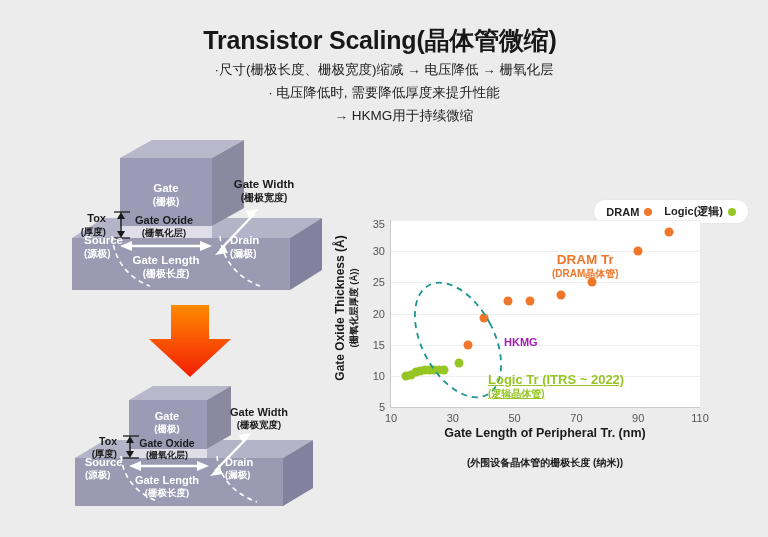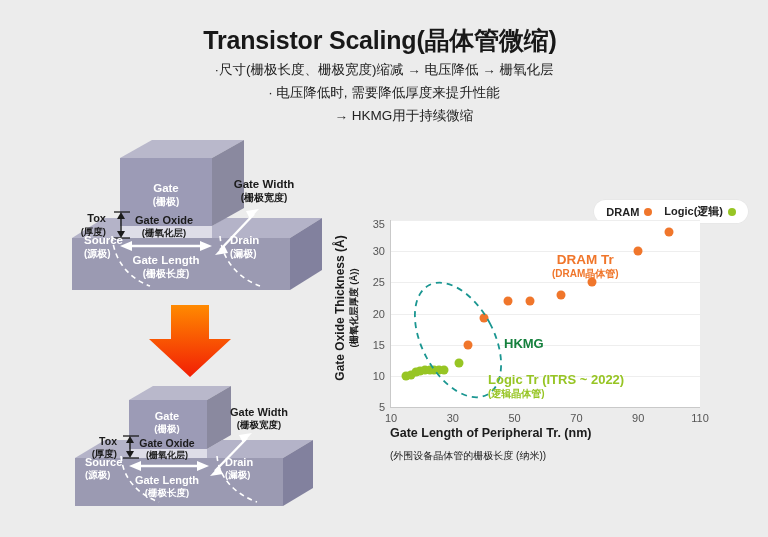--- a/index.html
+++ b/index.html
@@ -77,33 +77,33 @@
     position:absolute;left:-6px;top:24px;height:196px;width:34px;
     display:flex;align-items:center;justify-content:center;
   }
   .ylab-inner{
     transform:rotate(-90deg);white-space:nowrap;text-align:center;
   }
   .ylab-main{font-size:12px;font-weight:bold;color:#1b1b1b;}
   .ylab-sub{font-size:9.5px;font-weight:bold;color:#1b1b1b;margin-top:1px;}
 
   .xlab{
-    position:absolute;left:54px;width:310px;top:240px;
+    position:absolute;left:54px;width:310px;top:240px;text-align:center;
   }
   .xlab-main{font-size:12.5px;font-weight:bold;color:#1b1b1b;}
-  .xlab-sub{font-size:10px;font-weight:normal;color:#1b1b1b;margin-top:9px;}
+  .xlab-sub{font-size:10px;font-weight:bold;color:#1b1b1b;margin-top:16px;}
 
   .ann{position:absolute;white-space:nowrap;}
   .ann-dram{color:#f0762b;font-weight:bold;}
   .ann-dram .m{font-size:13.5px;}
   .ann-dram .s{font-size:10px;}
   .ann-logic{color:#97c524;font-weight:bold;}
   .ann-logic .m{font-size:13px;}
   .ann-logic .s{font-size:10px;}
-  .ann-hkmg{color:#15803d;font-weight:bold;font-size:13px;}
+  .ann-hkmg{color:#a21caf;font-weight:bold;font-size:11px;}
   .ellipse-svg{position:absolute;left:0;top:0;overflow:visible;pointer-events:none;}
 </style>
 </head>
 <body>
 
 <div class="slide">
 
   <div class="title">Transistor Scaling(晶体管微缩)</div>
   <div class="bullets">
     <div class="b1">·尺寸(栅极长度、栅极宽度)缩减 → 电压降低 → 栅氧化层</div>
@@ -329,21 +329,21 @@
     <div class="xlab">
       <div class="xlab-main">Gate Length of Peripheral Tr. (nm)</div>
       <div class="xlab-sub">(外围设备晶体管的栅极长度 (纳米))</div>
     </div>
 
     <div class="ann ann-dram" style="left:216px;top:66px;text-align:center;">
       <div class="m">DRAM Tr</div>
       <div class="s">(DRAM晶体管)</div>
     </div>
 
-    <div class="ann ann-logic" style="left:152px;top:186px;">
+    <div class="ann ann-logic" style="left:152px;top:186px;text-decoration:underline;">
       <div class="m">Logic Tr (ITRS ~ 2022)</div>
       <div class="s">(逻辑晶体管)</div>
     </div>
 
     <div class="ann ann-hkmg" style="left:168px;top:150px;">HKMG</div>
   </div>
 
 </div>
 
 </body></html>

